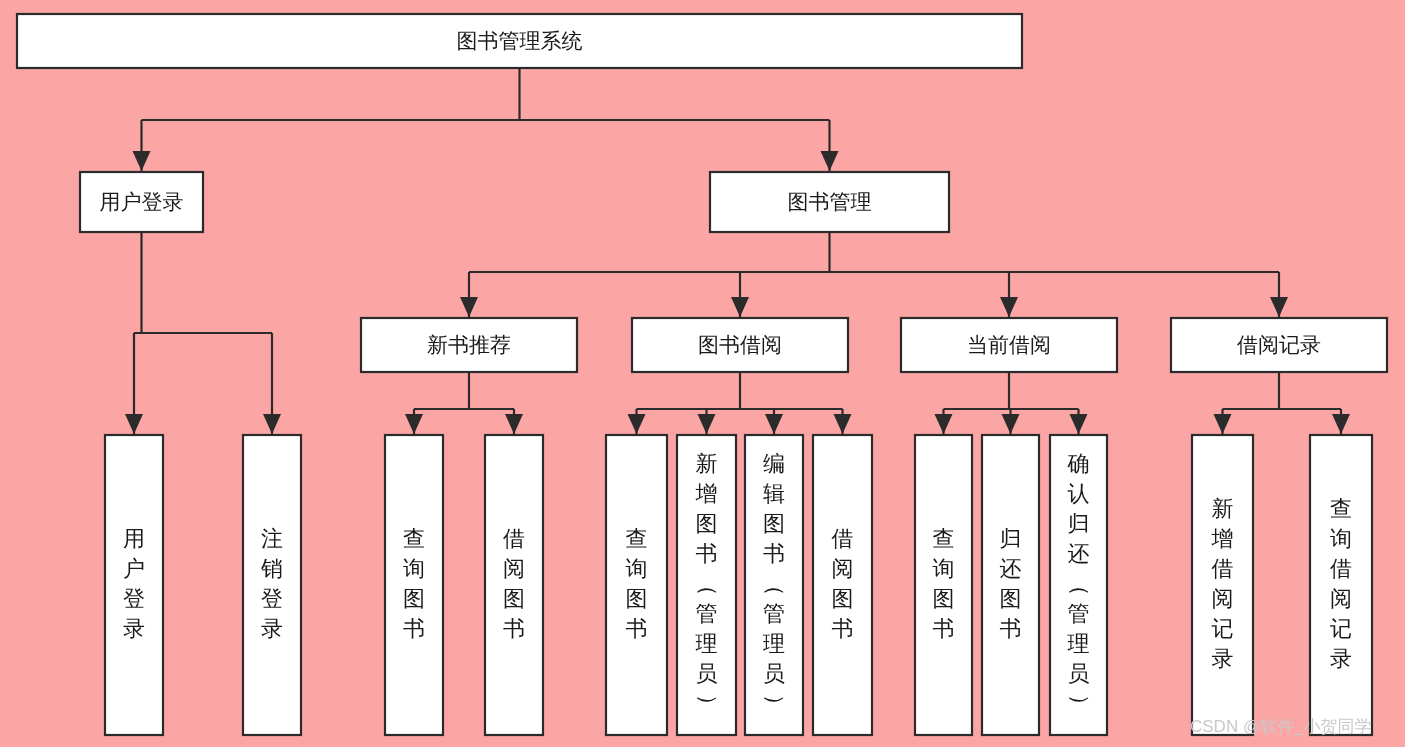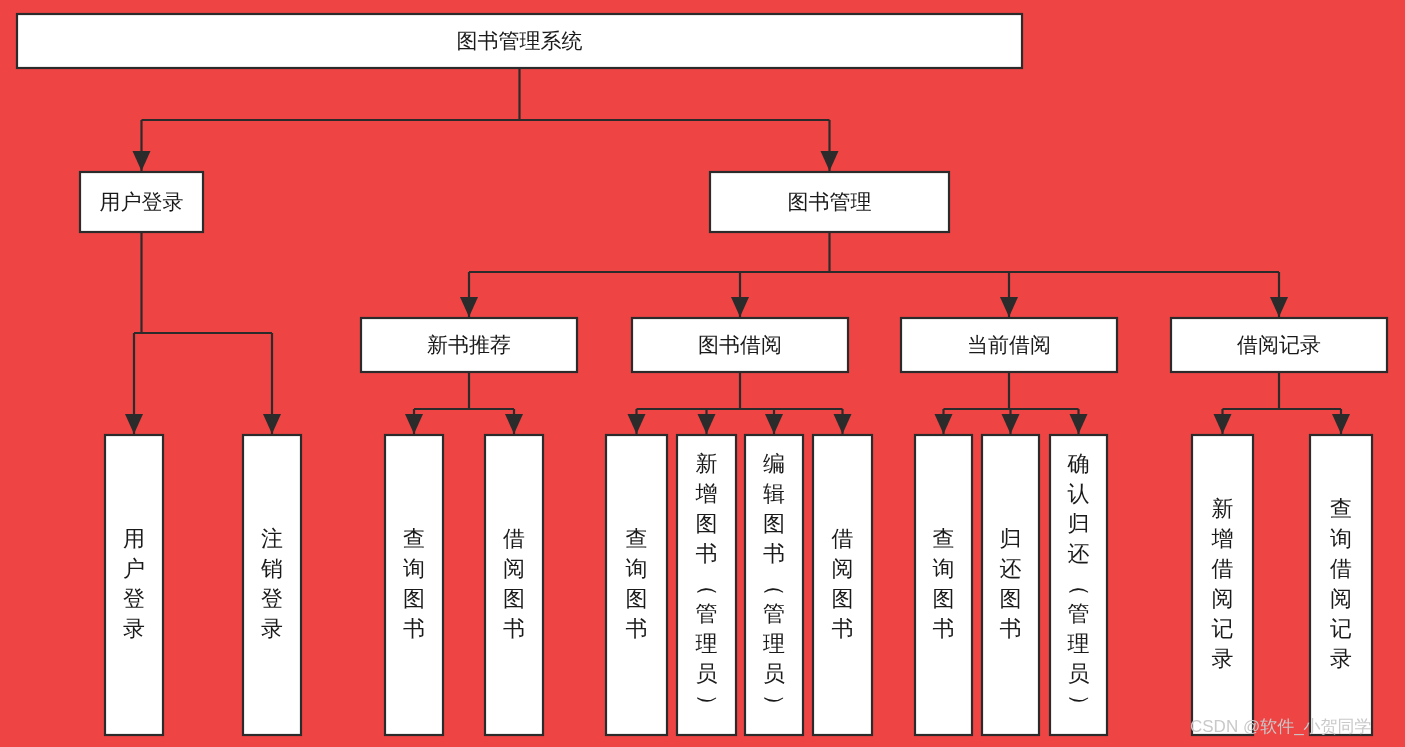--- a/index.html
+++ b/index.html
@@ -7,21 +7,21 @@
     padding: 0;
     background: #ffffff;
   }
   body {
     font-family: "Liberation Sans", "DejaVu Sans", sans-serif;
   }
   #diagram-root {
     position: relative;
     width: 1405px;
     height: 747px;
-    background: #ef4444;
+    background: #fca5a5;
     overflow: hidden;
   }
   svg.diagram-canvas {
     position: absolute;
     left: 0;
     top: 0;
     width: 1405px;
     height: 747px;
     display: block;
   }

